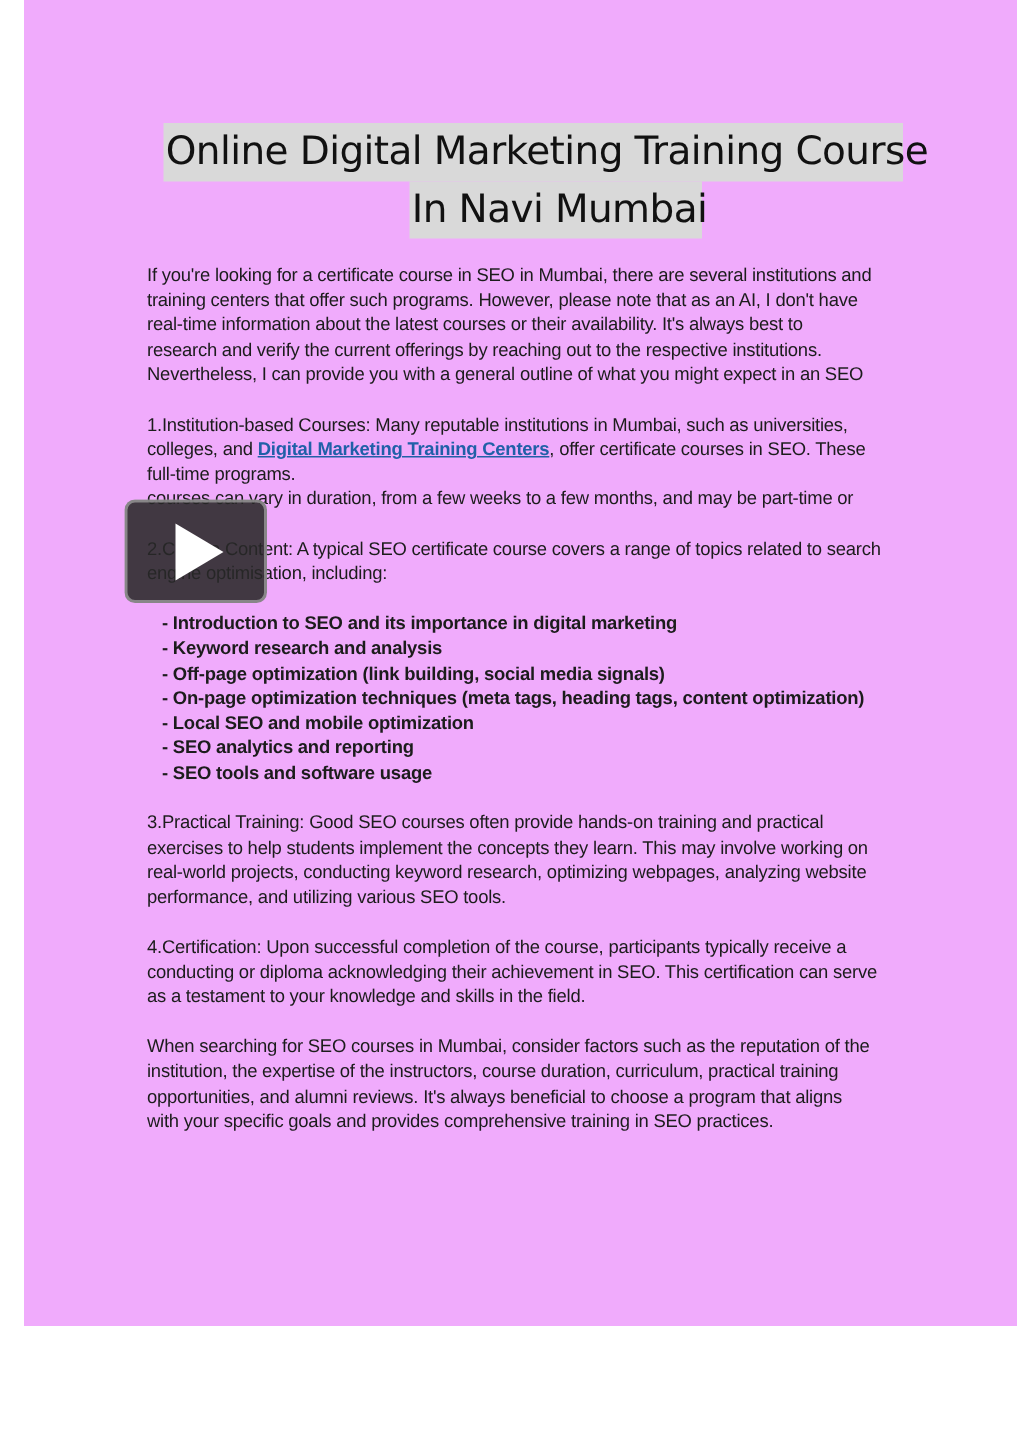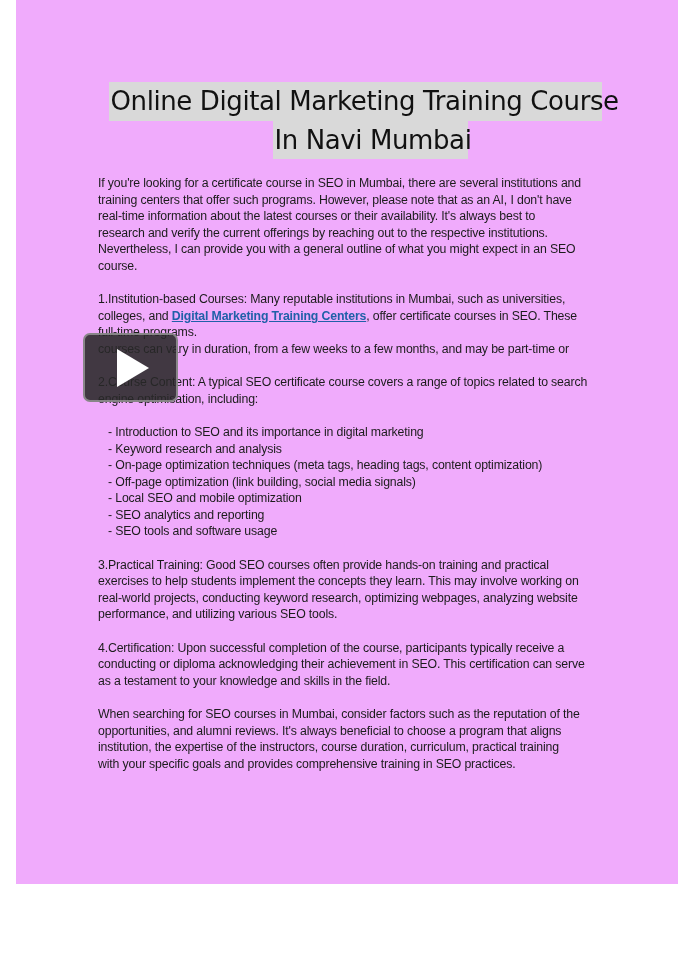--- a/index.html
+++ b/index.html
@@ -64,20 +64,21 @@
   .gap {
     height: 16.6px;
   }
   .bullets {
     margin: 0;
     padding: 0 0 0 10px;
     list-style: none;
   }
   .bullets li {
     white-space: nowrap;
+    font-weight: bold;
   }
   .link {
     color: #2060a8;
     text-decoration: underline;
     font-weight: bold;
     cursor: pointer;
   }
   .play-overlay {
     position: absolute;
     left: 67px;
@@ -107,43 +108,42 @@
   </div>
 
   <div class="content">
 
     <p class="para">
       <span class="line">If you're looking  for a certificate course in SEO in Mumbai, there are several institutions and</span>
       <span class="line">training centers that offer such programs. However, please note that as an AI, I don't have</span>
       <span class="line">real-time information about the latest courses or their availability. It's always best to</span>
       <span class="line">research and verify the current offerings by reaching out to the respective institutions.</span>
       <span class="line">Nevertheless, I can provide you  with a general outline of what you might expect in an SEO</span>
-      <span class="line">course.</span>
     </p>
     <div class="gap"></div>
 
     <p class="para">
       <span class="line">1.Institution-based Courses: Many reputable institutions in Mumbai, such  as universities,</span>
       <span class="line"><span>colleges, and </span><a class="link">Digital Marketing Training Centers</a><span>, offer certificate courses in SEO. These</span></span>
       <span class="line">full-time programs.</span>
       <span class="line">courses can vary in duration, from a few weeks to a few months,  and may be part-time or</span>
     </p>
     <div class="gap"></div>
 
     <p class="para">
       <span class="line">2.Course Content: A typical SEO certificate course covers a range of topics related to search</span>
       <span class="line">engine optimisation, including:</span>
     </p>
     <div class="gap"></div>
 
     <ul class="bullets">
       <li>- Introduction to SEO and its importance in digital marketing</li>
       <li>- Keyword research and analysis</li>
+      <li>- Off-page optimization (link building, social media signals)</li>
       <li>- On-page optimization techniques (meta tags, heading tags, content optimization)</li>
-      <li>- Off-page optimization (link building, social media signals)</li>
       <li>- Local SEO and mobile optimization</li>
       <li>- SEO analytics and reporting</li>
       <li>- SEO tools and software usage</li>
     </ul>
     <div class="gap"></div>
 
     <p class="para">
       <span class="line">3.Practical Training: Good SEO courses often provide hands-on  training and practical</span>
       <span class="line">exercises to help students implement the concepts they learn. This may involve working on</span>
       <span class="line">real-world projects, conducting keyword research, optimizing webpages, analyzing website</span>
@@ -153,22 +153,22 @@
 
     <p class="para">
       <span class="line">4.Certification: Upon successful  completion of the course, participants typically receive a</span>
       <span class="line">conducting or diploma acknowledging their achievement in SEO. This certification can serve</span>
       <span class="line">as a testament to your knowledge and skills  in  the field.</span>
     </p>
     <div class="gap"></div>
 
     <p class="para">
       <span class="line">When searching for SEO courses  in Mumbai, consider factors such as the reputation of the</span>
+      <span class="line">institution, the expertise of the instructors, course duration, curriculum, practical training</span>
       <span class="line">opportunities, and alumni reviews. It's always beneficial to choose  a program that aligns</span>
-      <span class="line">institution, the expertise of the instructors, course duration, curriculum, practical training</span>
       <span class="line">with your specific goals and provides comprehensive training in SEO practices.</span>
     </p>
   </div>
 
   <div class="play-overlay">
     <svg width="34" height="40" viewBox="0 0 34 40">
       <polygon points="1,1 33,20 1,39" fill="#ffffff"></polygon>
     </svg>
   </div>
 

